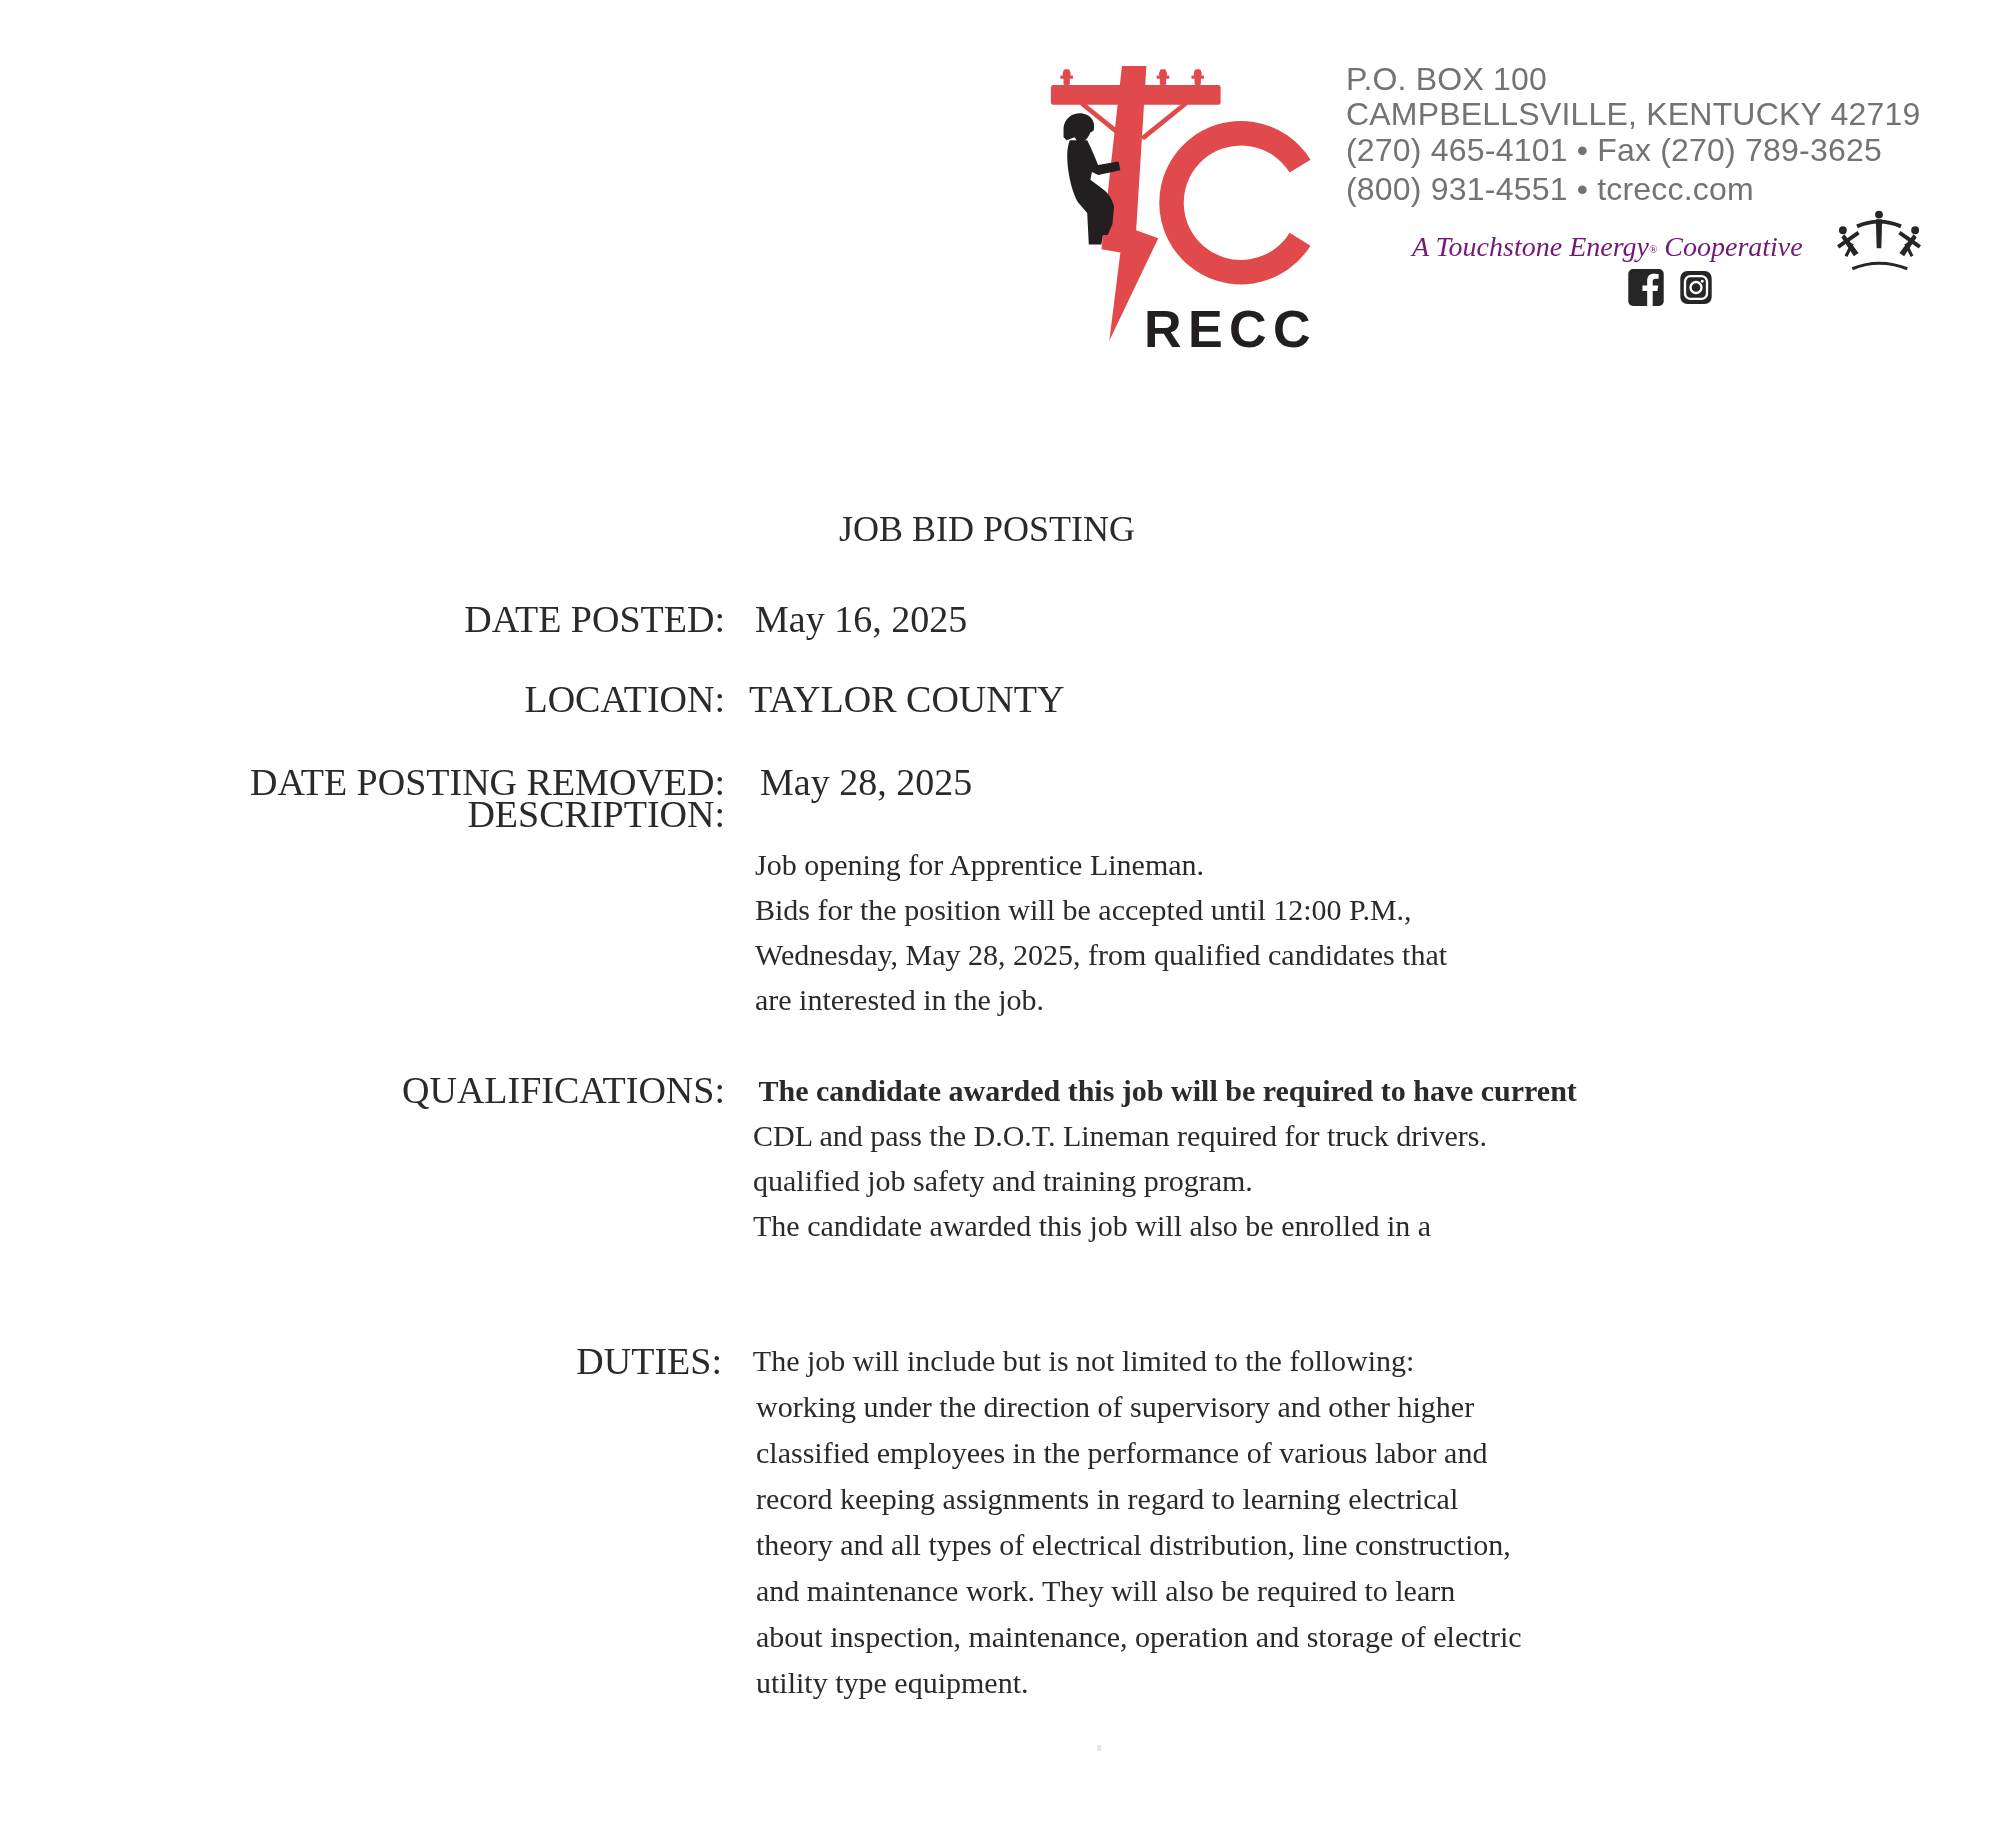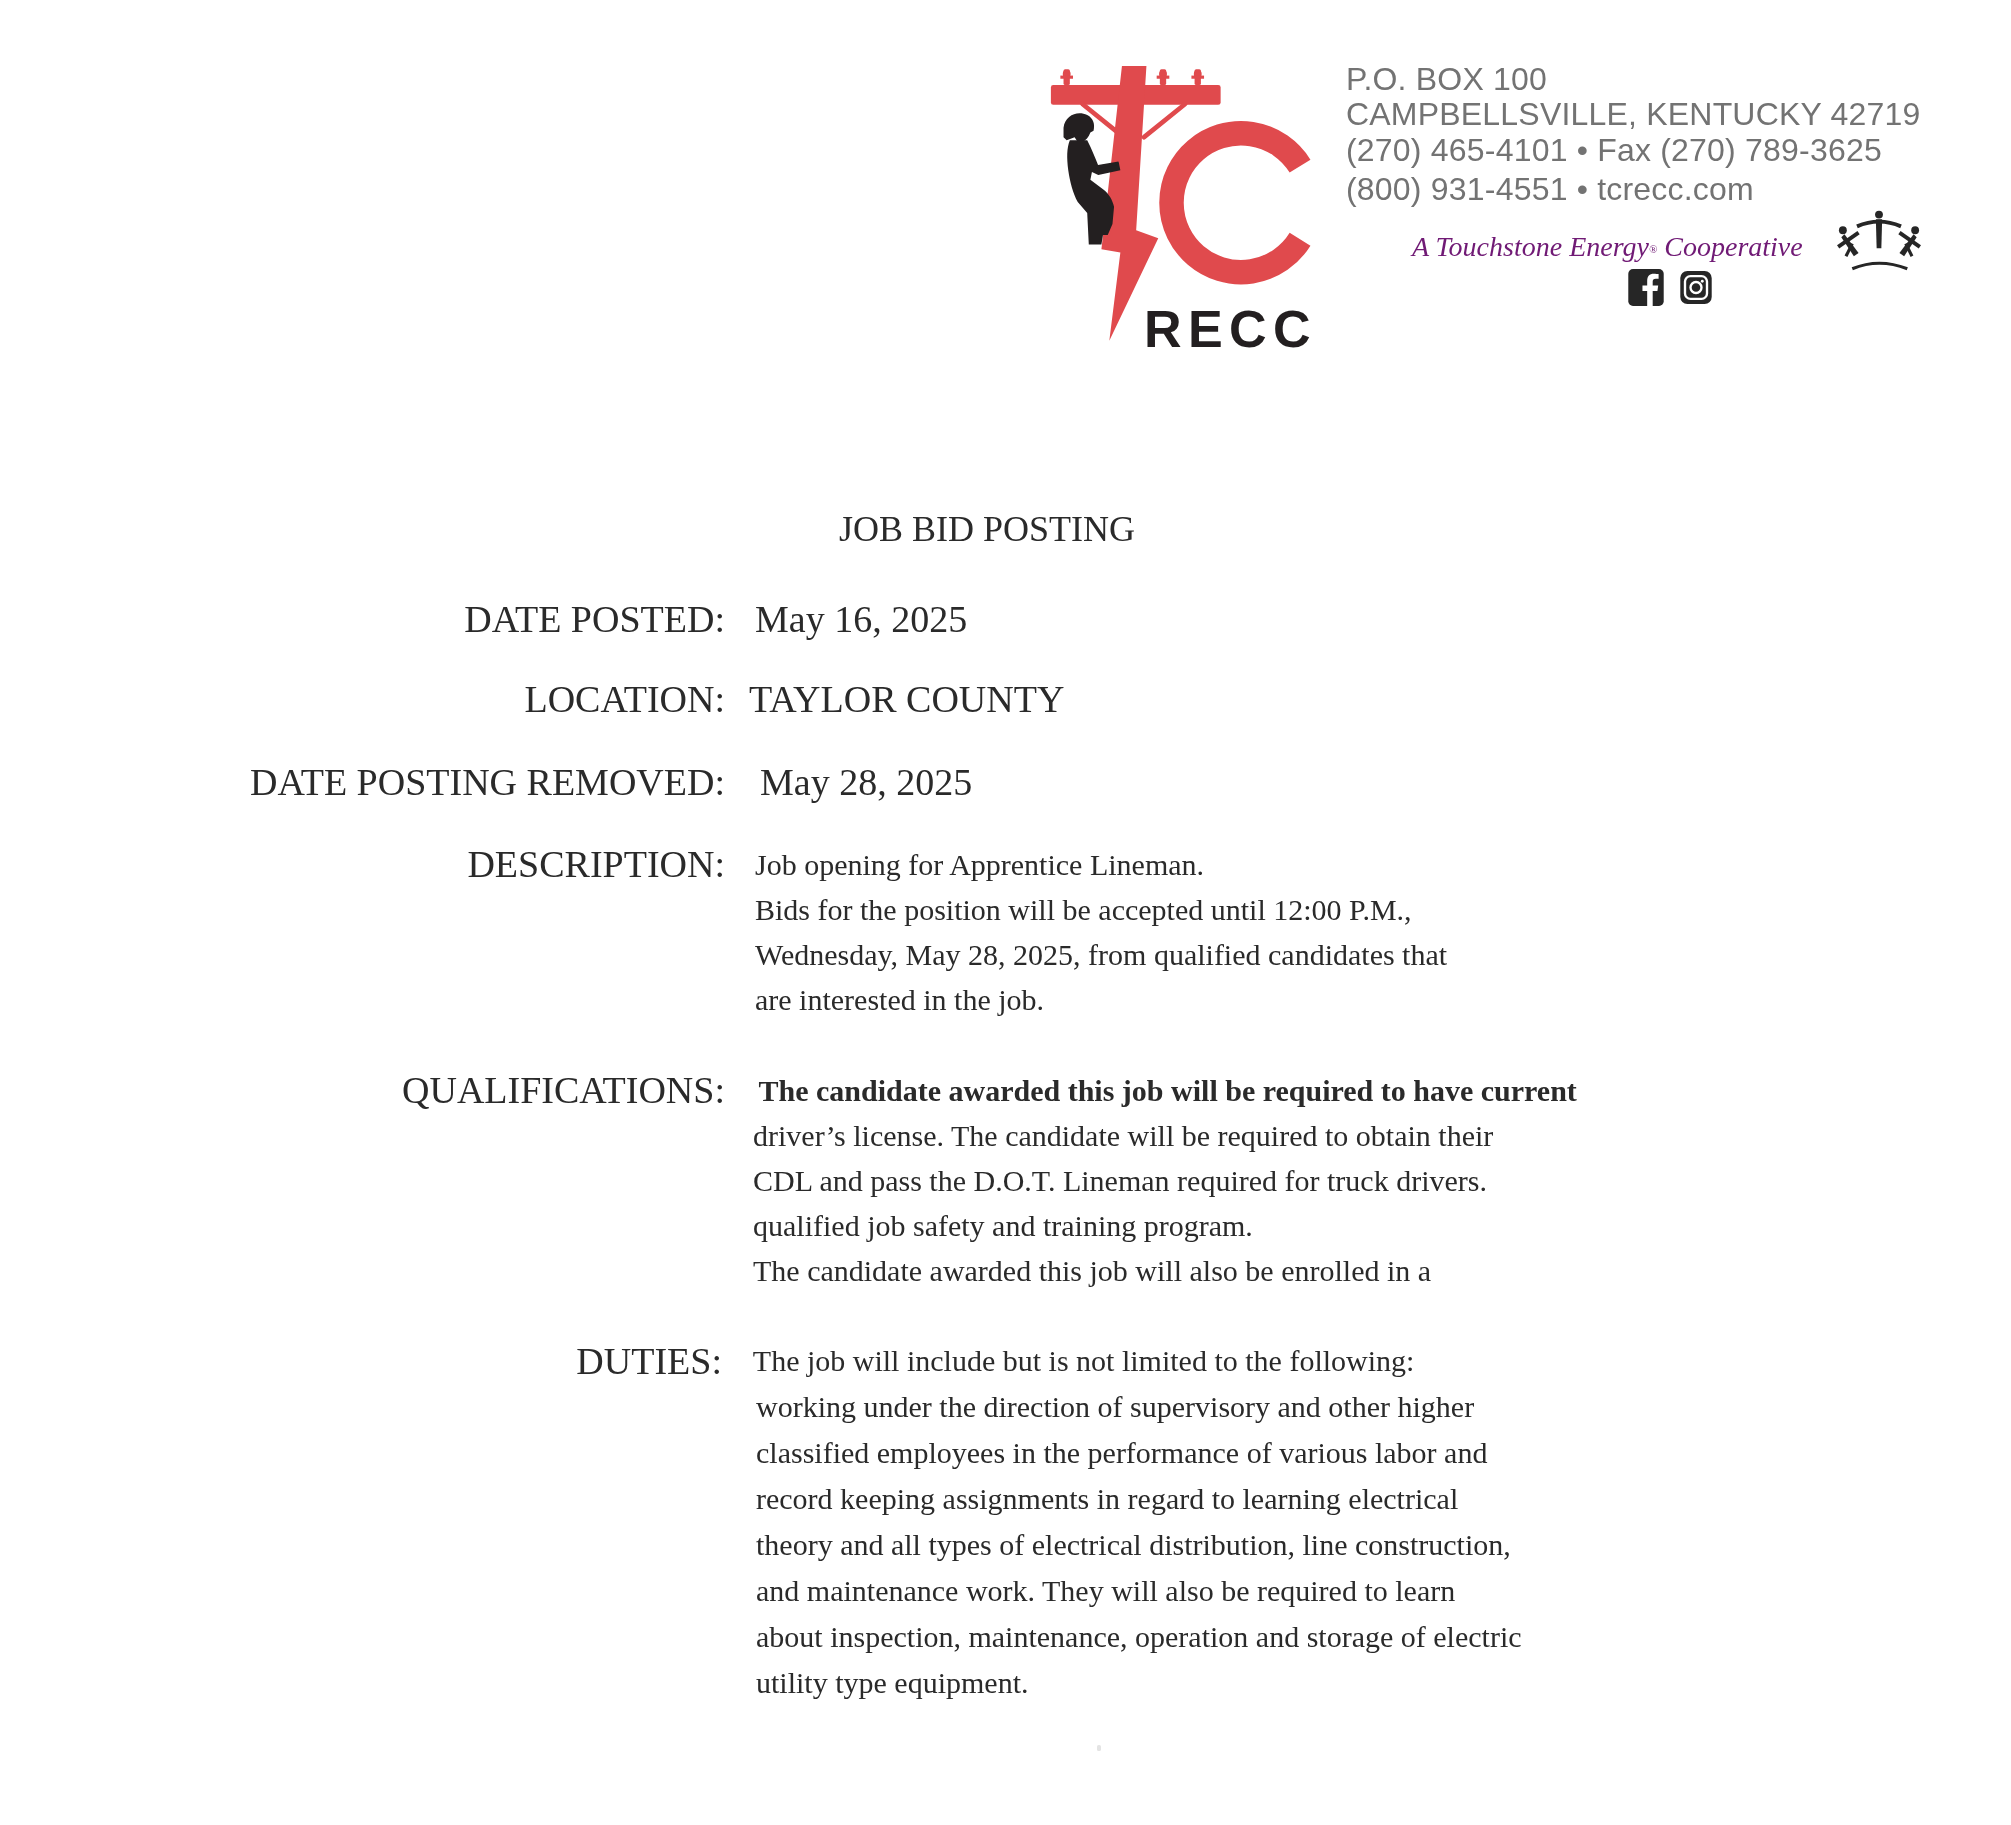--- a/index.html
+++ b/index.html
@@ -109,32 +109,31 @@
 
   <div class="label" style="top:597px;">DATE POSTED:</div>
   <div class="value" style="left:755px; top:597px;">May 16, 2025</div>
 
   <div class="label" style="top:677px;">LOCATION:</div>
   <div class="value" style="left:749px; top:677px;">TAYLOR COUNTY</div>
 
   <div class="label" style="top:760px;">DATE POSTING REMOVED:</div>
   <div class="value" style="left:760px; top:760px;">May 28, 2025</div>
 
-  <div class="label" style="top:842px;">DESCRIPTION:</div>
+  <div class="label" style="top:792px;">DESCRIPTION:</div>
   <div class="block" style="left:755px; top:842px; line-height:45px;">
     <span class="ln">Job opening for Apprentice Lineman.</span>
     <span class="ln">Bids for the position will be accepted until 12:00 P.M.,</span>
     <span class="ln">Wednesday, May 28, 2025, from qualified candidates that</span>
     <span class="ln">are interested in the job.</span>
   </div>
 
   <div class="label" style="top:1068px; line-height:45px;">QUALIFICATIONS:</div>
   <div class="block" style="left:753px; top:1068px; line-height:45px;">
     <span class="ln" style="text-indent:5.5px;font-weight:bold;">The candidate awarded this job will be required to have current</span>
-    <span class="ln">driver’s license.  The candidate will be required to obtain their</span>
     <span class="ln">CDL and pass the D.O.T. Lineman required for truck drivers.</span>
     <span class="ln">qualified job safety and training program.</span>
     <span class="ln">The candidate awarded this job will also be enrolled in a</span>
   </div>
 
   <div class="label" style="top:1338px; line-height:46px; width:722px;">DUTIES:</div>
   <div class="block" style="left:756px; top:1338px; line-height:46px;">
     <span class="ln" style="text-indent:-3.2px;">The job will include but is not limited to the following:</span>
     <span class="ln">working under the direction of supervisory and other higher</span>
     <span class="ln">classified employees in the performance of various labor and</span>

